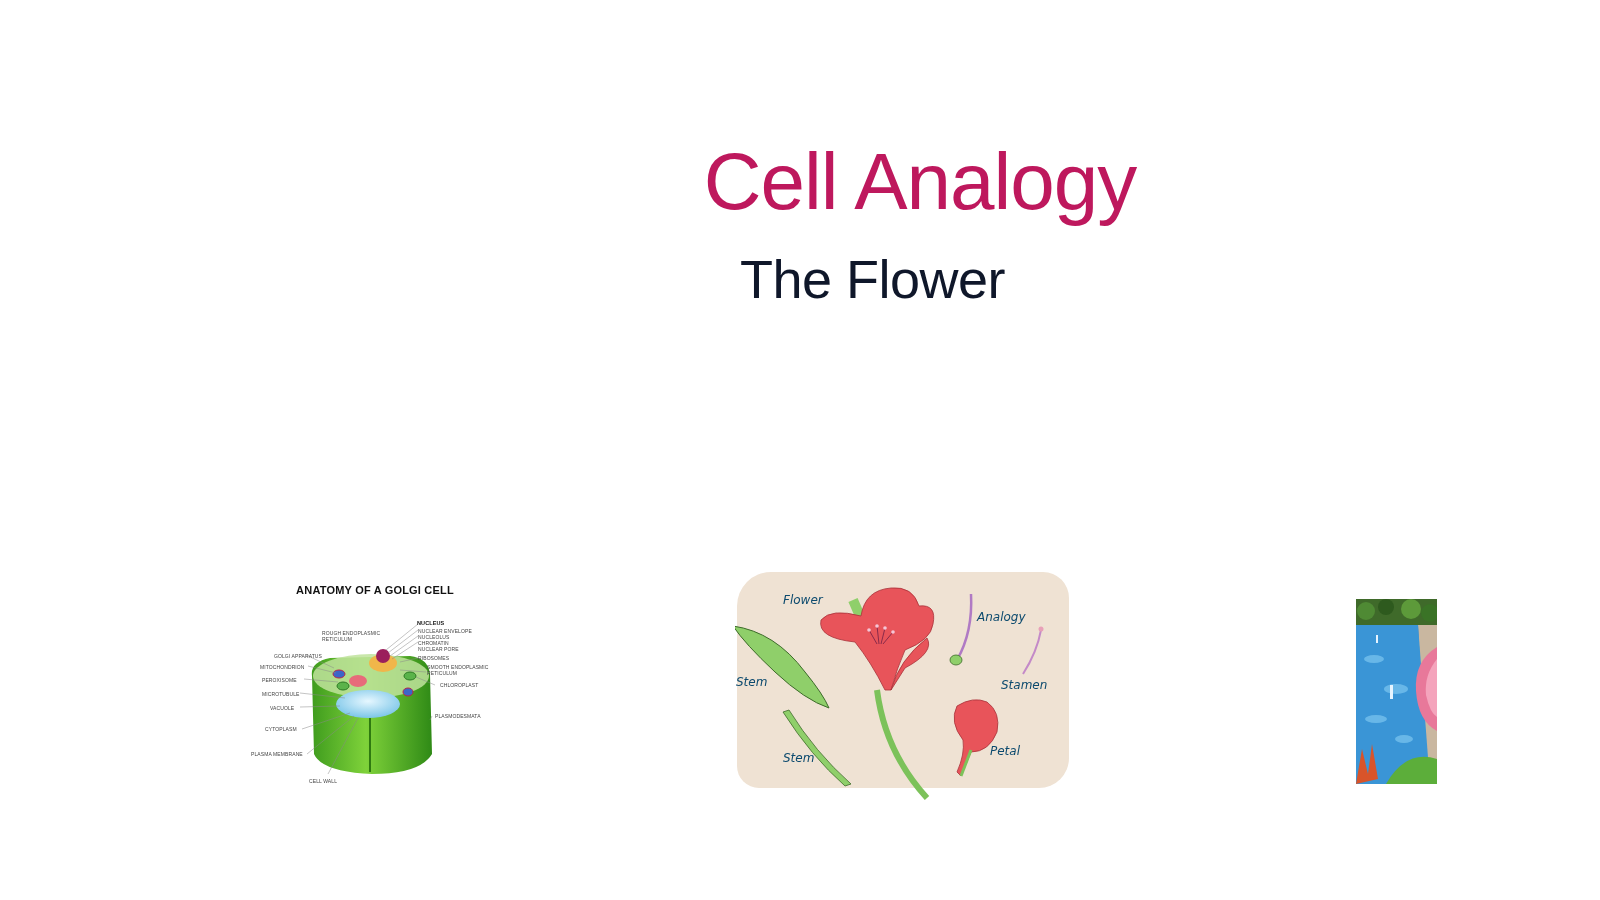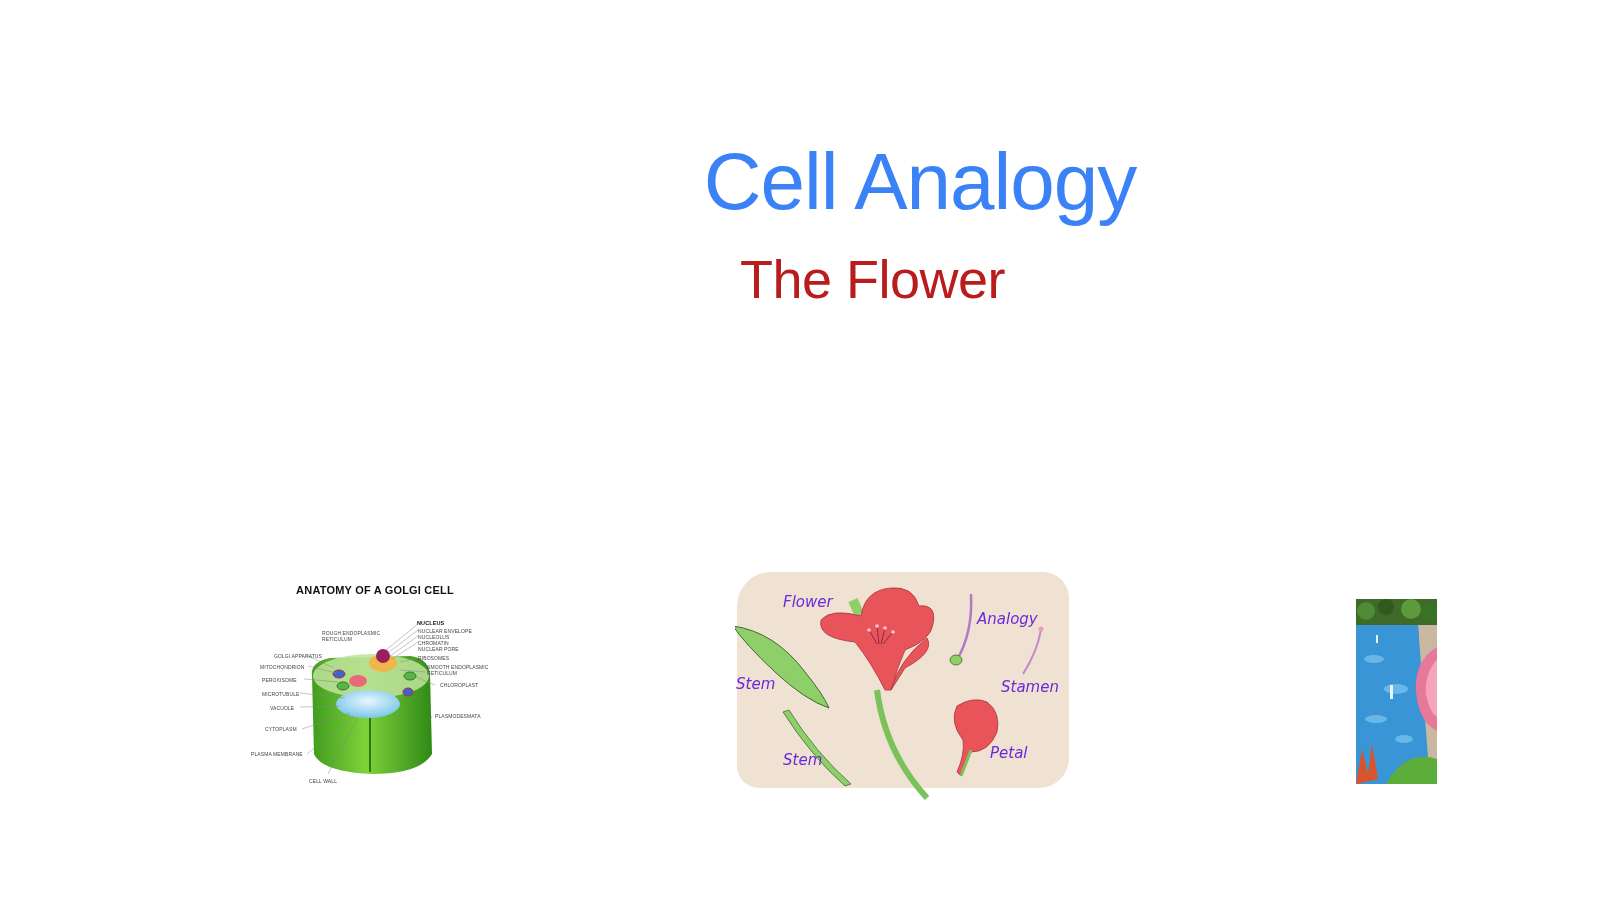--- a/index.html
+++ b/index.html
@@ -3,46 +3,46 @@
   <meta charset="utf-8">
   <style>
     html, body { margin: 0; padding: 0; }
     body {
       width: 1600px; height: 900px; background: #ffffff; position: relative; overflow: hidden;
       font-family: "Liberation Sans", "DejaVu Sans", sans-serif;
     }
     .slide { position: absolute; left: 0; top: 0; width: 1600px; height: 900px; background: #ffffff; }
     .title {
       position: absolute; left: 600px; top: 142px; width: 640px; text-align: center;
-      font-size: 80px; color: #3b82f6; letter-spacing: -1px; line-height: 1;
+      font-size: 80px; color: #be185d; letter-spacing: -1px; line-height: 1;
       font-family: "Liberation Sans", "DejaVu Sans", sans-serif;
     }
     .subtitle {
       position: absolute; left: 740px; top: 252px; width: 300px; text-align: left;
-      font-size: 54px; color: #b91c1c; line-height: 1; letter-spacing: -0.5px;
+      font-size: 54px; color: #0f172a; line-height: 1; letter-spacing: -0.5px;
       font-family: "Liberation Sans", "DejaVu Sans", sans-serif;
     }
     .pic { position: absolute; }
     
     .cell-pic { left: 250px; top: 578px; width: 250px; height: 232px; background: #fff; }
     .cell-title {
       position: absolute; left: 0; top: 6px; width: 250px; text-align: center;
       font-size: 11px; font-weight: bold; color: #111; letter-spacing: 0.2px;
     }
     .cell-label { position: absolute; font-size: 5px; color: #444; white-space: nowrap; letter-spacing: 0.1px; }
     .cell-label.bold { font-weight: bold; color: #111; font-size: 5.5px; }
     
     .flower-pic { left: 735px; top: 572px; width: 340px; height: 228px; }
     .flower-bg {
       position: absolute; left: 2px; top: 0; width: 332px; height: 216px;
       background: #efe2d3; border-radius: 34px 26px 30px 22px;
     }
     .flabel {
       position: absolute; font-family: "DejaVu Sans", sans-serif; font-style: italic;
-      font-size: 15px; color: #6d28d9;
+      font-size: 12px; color: #0c4a6e;
     }
     
     .pool-pic { left: 1356px; top: 599px; width: 81px; height: 185px; overflow: hidden; }
   </style>
 </head>
 <body>
 
 <div class="slide">
   <div class="title">Cell Analogy</div>
   <div class="subtitle">The Flower</div>

